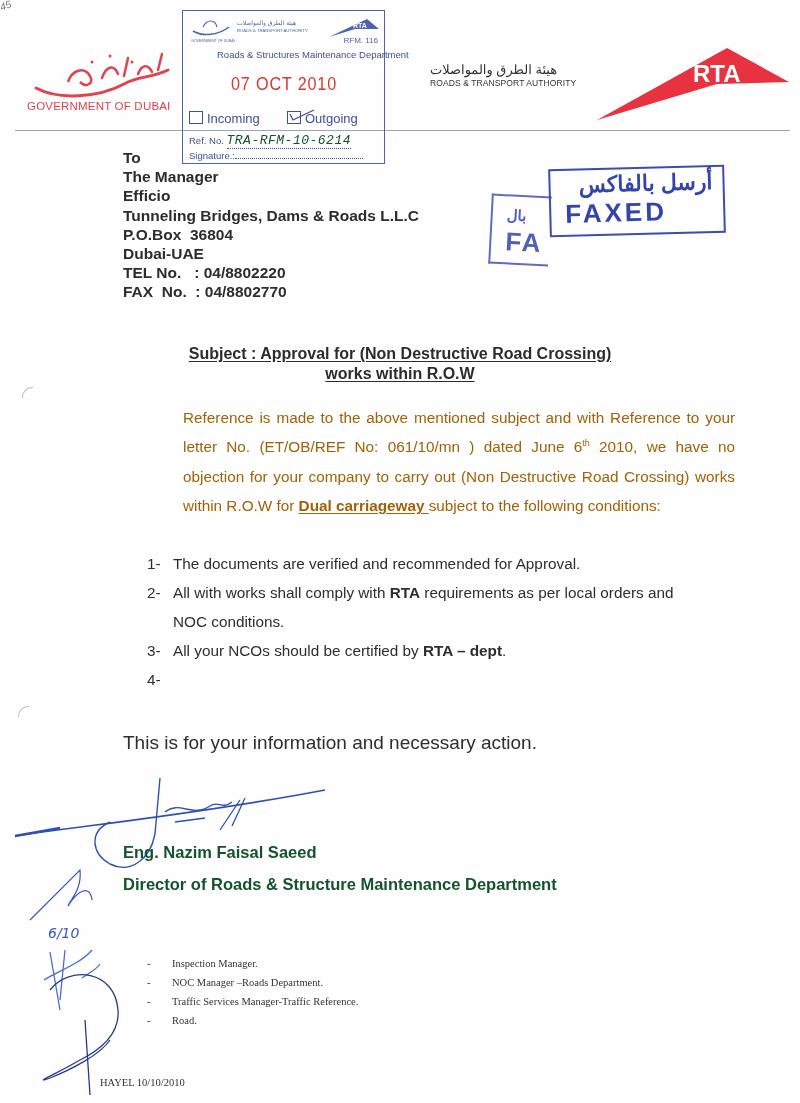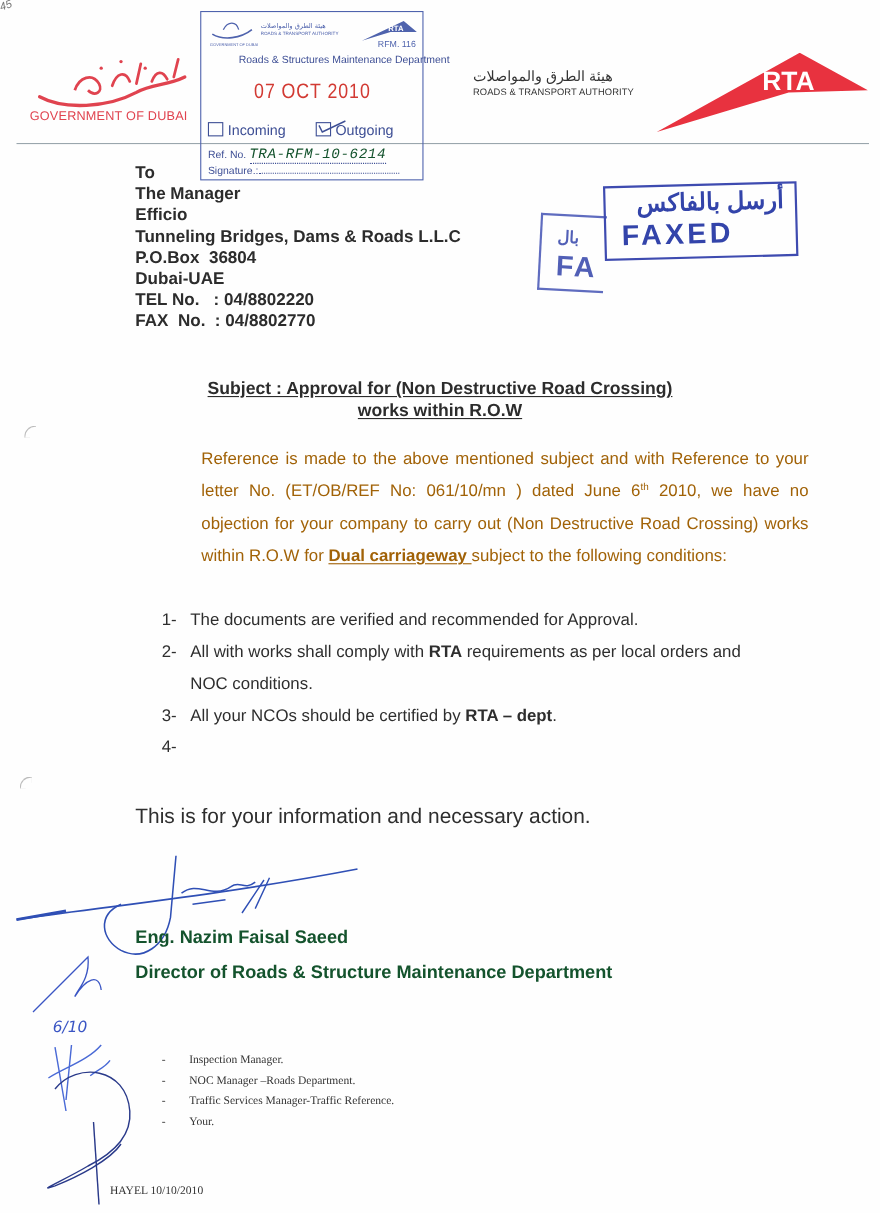--- a/index.html
+++ b/index.html
@@ -156,19 +156,19 @@
   <text x="28" y="78" font-family="DejaVu Sans, sans-serif" font-style="italic" font-size="14" fill="#3a55c4">6/10</text>
   <path d="M30,92 L40,150 M45,90 L40,140 M24,120 C40,110 60,104 72,90 M62,118 C70,112 76,110 80,104" fill="none" stroke="#4a6ad6" stroke-width="1.3"></path>
   <path d="M30,130 C50,105 95,110 98,150 C100,175 80,190 60,200 C40,212 10,225 30,218 C50,210 80,195 90,180" fill="none" stroke="#2a3a8a" stroke-width="1.3"></path>
   <path d="M65,160 L70,235" fill="none" stroke="#2a3a8a" stroke-width="1.3"></path>
 </svg>
 
 <div class="abs cc">
   <div class="item"><span class="dash">-</span><span>Inspection Manager.</span></div>
   <div class="item"><span class="dash">-</span><span>NOC Manager –Roads Department.</span></div>
   <div class="item"><span class="dash">-</span><span>Traffic Services Manager-Traffic Reference.</span></div>
-  <div class="item"><span class="dash">-</span><span>Your.</span></div>
+  <div class="item"><span class="dash">-</span><span>Road.</span></div>
 </div>
 
 <div class="abs footer">HAYEL 10/10/2010</div>
 
 <div class="abs mark" style="left:22px;top:387px;"></div>
 <div class="abs mark" style="left:18px;top:706px;"></div>
 
 </body></html>

